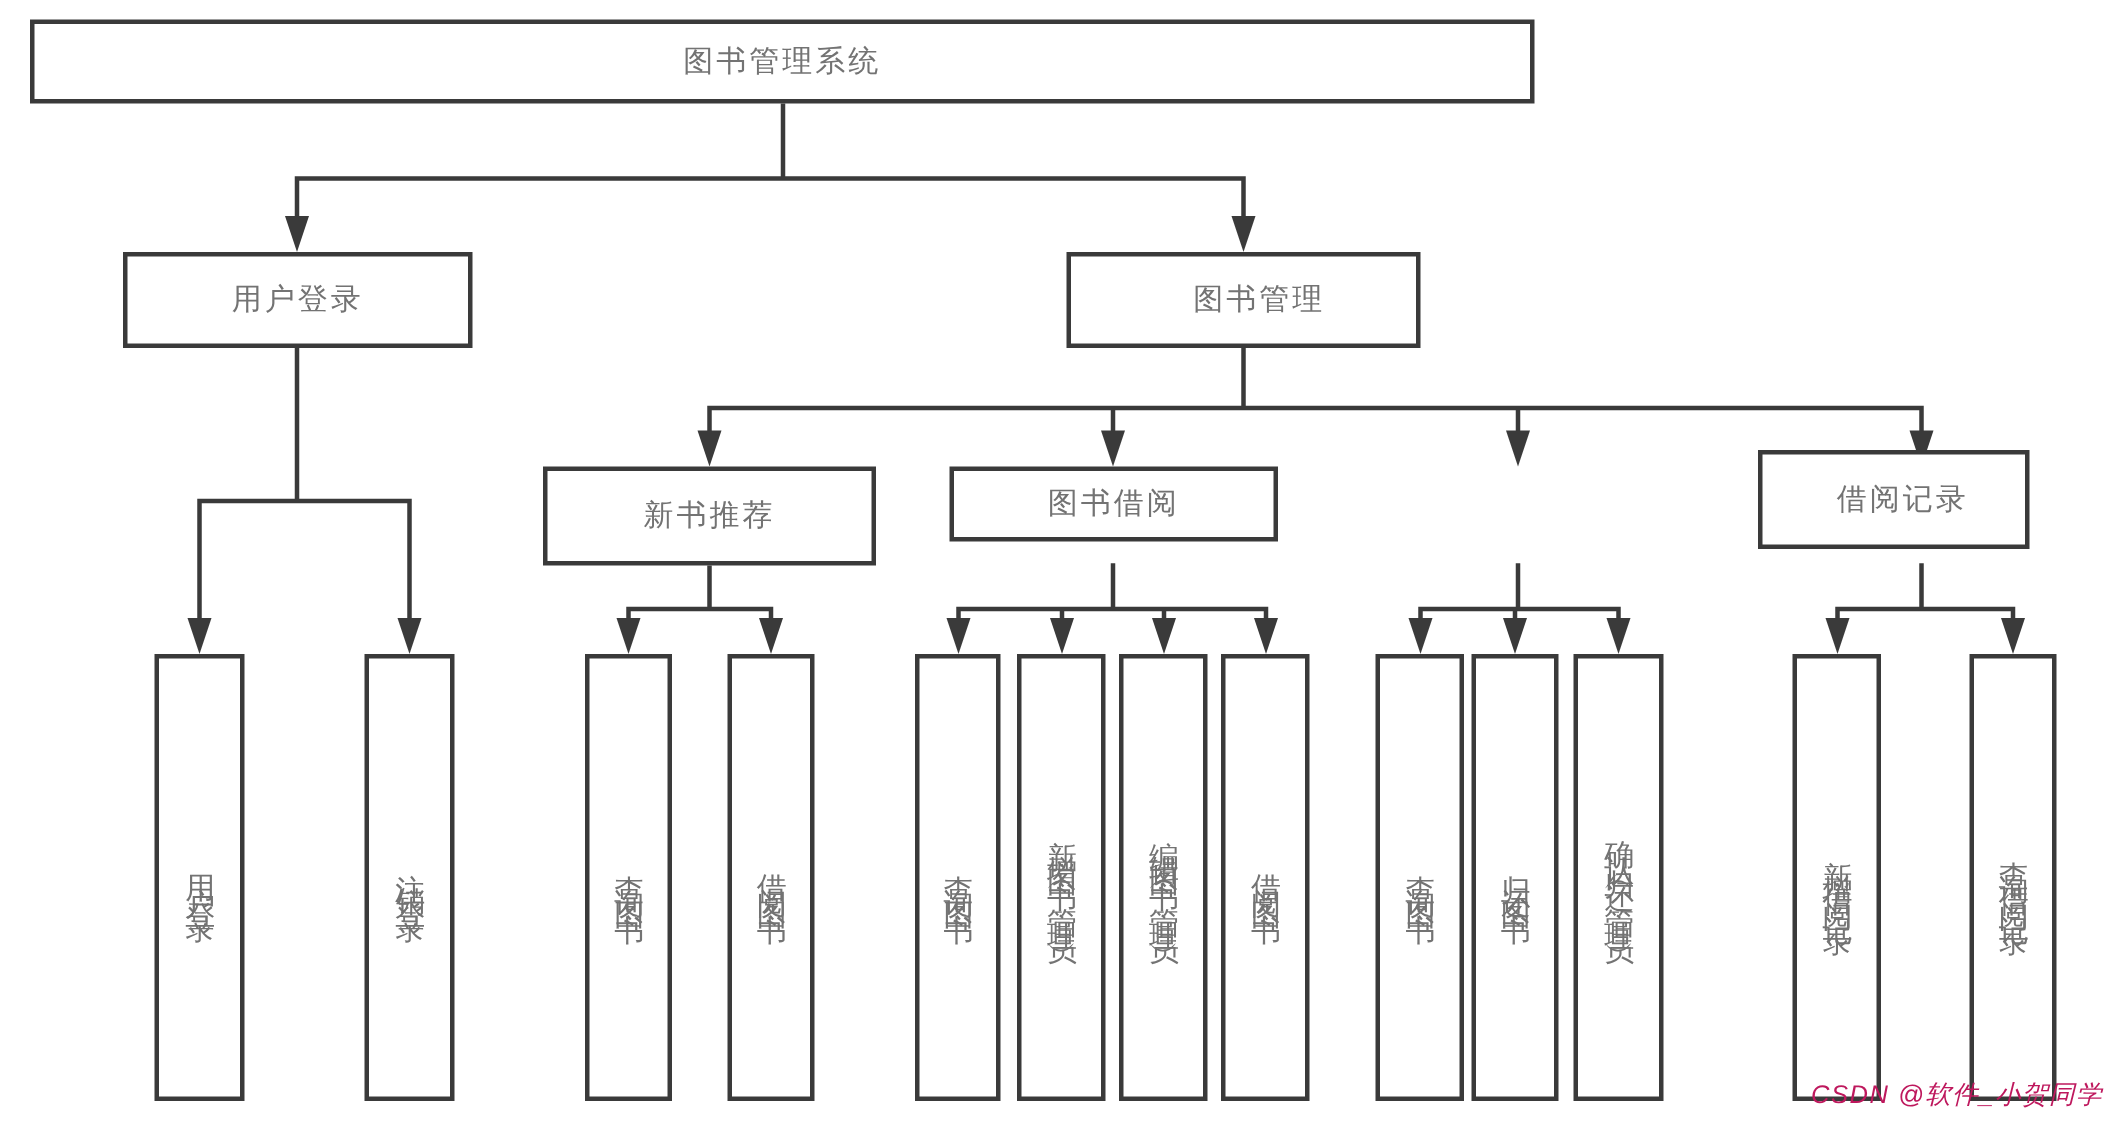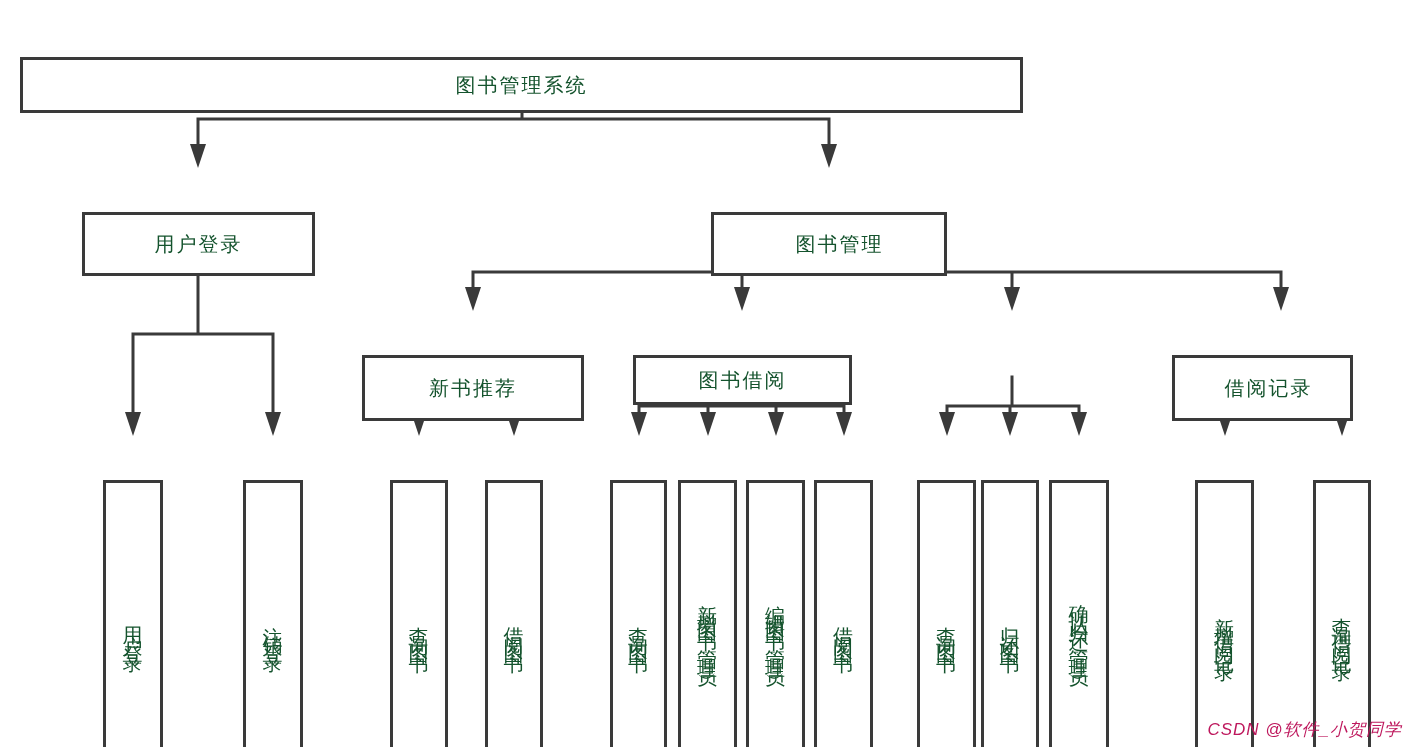--- a/index.html
+++ b/index.html
@@ -21,26 +21,25 @@
     stroke-width: 3;
     fill: none;
     stroke-linecap: square;
   }
   .connectors polygon { fill: #3a3a3a; }
   .box {
     position: absolute;
     box-sizing: border-box;
     background: #ffffff;
     border: 3px solid #3a3a3a;
-    color: #14532d;
+    color: #737373;
     display: flex;
     align-items: center;
     justify-content: center;
     text-align: center;
-    margin-top: 44px;
   }
   .h {
     font-size: 20px;
     letter-spacing: 2px;
     line-height: 1;
   }
   .v {
     top: 436px;
     height: 298px;
     writing-mode: vertical-rl;
@@ -97,21 +96,21 @@
     </g>
   </svg>
 
   <div class="box h" style="left:20px; top:13px; width:1003px; height:56px;">图书管理系统</div>
 
   <div class="box h" style="left:82px; top:168px; width:233px; height:64px;">用户登录</div>
   <div class="box h" style="left:711px; top:168px; width:236px; height:64px;padding-left:21px;">图书管理</div>
 
   <div class="box h" style="left:362px; top:311px; width:222px; height:66px;">新书推荐</div>
   <div class="box h" style="left:633px; top:311px; width:219px; height:50px;">图书借阅</div>
-  <div class="box h" style="left:1172px; top:311px; width:181px; height:66px;padding-left:12px;">借阅记录</div>
+  <div class="box h" style="left:1172px; top:300px; width:181px; height:66px;padding-left:12px;">借阅记录</div>
 
   <div class="box v" style="left:103px; width:60px;">用户登录</div>
   <div class="box v" style="left:243px; width:60px;">注销登录</div>
 
   <div class="box v" style="left:390px; width:58px;">查询图书</div>
   <div class="box v" style="left:485px; width:58px;">借阅图书</div>
 
   <div class="box v" style="left:610px; width:57px;">查询图书</div>
   <div class="box v" style="left:678px; width:59px;">新增图书（管理员）</div>
   <div class="box v" style="left:746px; width:59px;">编辑图书（管理员）</div>

